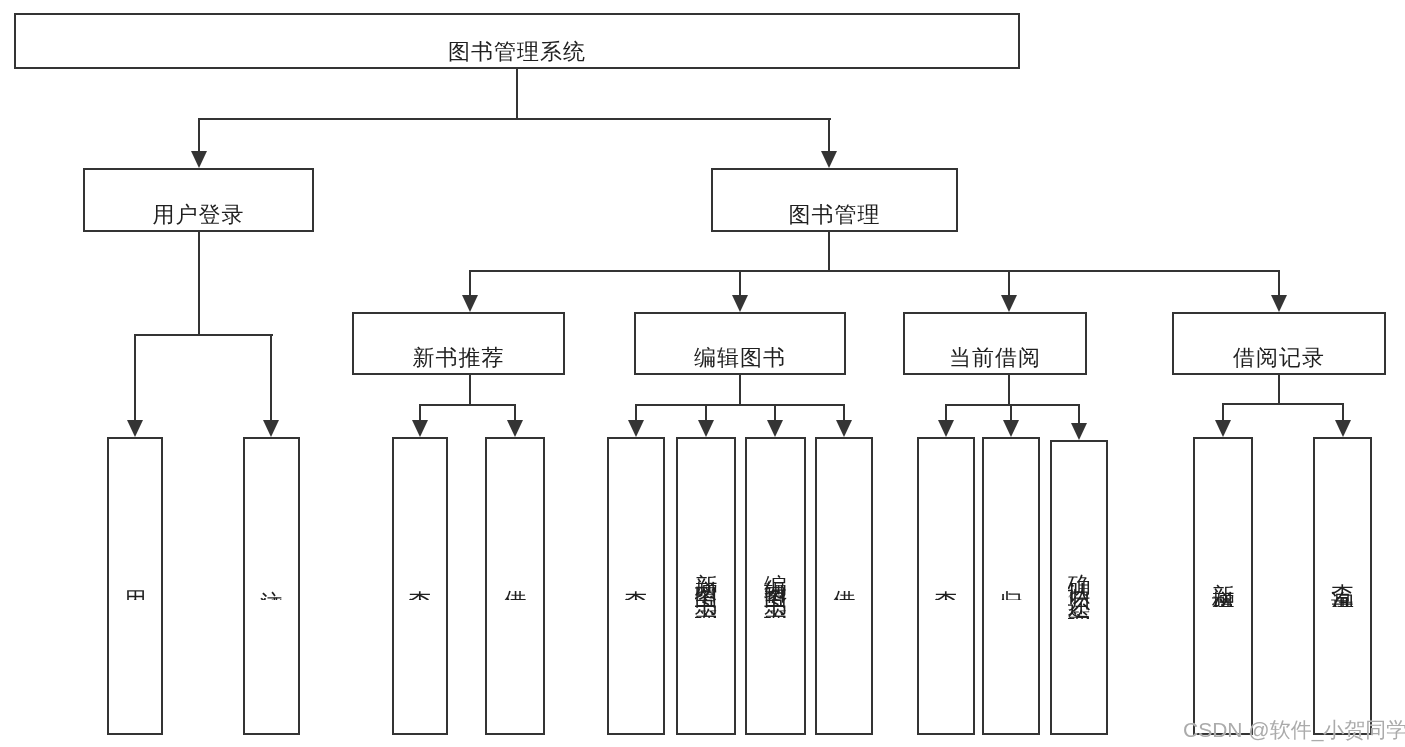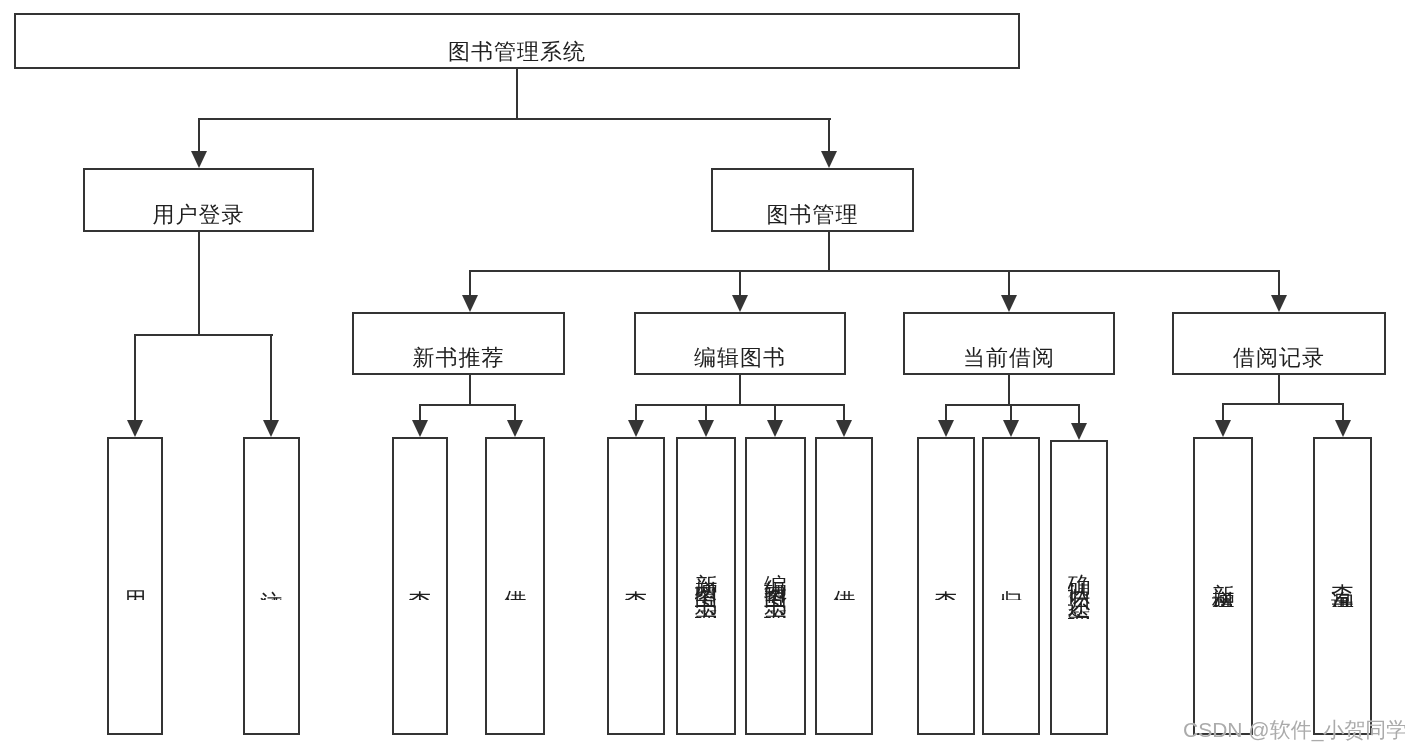--- a/index.html
+++ b/index.html
@@ -55,31 +55,31 @@
 
 <div id="stage">
 
   <div class="node h" style="left:14px; top:13px; width:1006px; height:56px;">
     <span>图书管理系统</span>
   </div>
 
   <div class="node h" style="left:83px; top:168px; width:231px; height:64px;">
     <span>用户登录</span>
   </div>
-  <div class="node h" style="left:711px; top:168px; width:203px; height:64px;">
+  <div class="node h" style="left:711px; top:168px; width:247px; height:64px;">
     <span>图书管理</span>
   </div>
 
   <div class="node h" style="left:352px; top:312px; width:213px; height:63px;">
     <span>新书推荐</span>
   </div>
   <div class="node h" style="left:634px; top:312px; width:212px; height:63px;">
     <span>编辑图书</span>
   </div>
-  <div class="node h" style="left:903px; top:312px; width:212px; height:63px;">
+  <div class="node h" style="left:903px; top:312px; width:184px; height:63px;">
     <span>当前借阅</span>
   </div>
   <div class="node h" style="left:1172px; top:312px; width:214px; height:63px;">
     <span>借阅记录</span>
   </div>
 
   <div class="node v" style="left:107px; top:437px; width:56px; height:298px;">
     <span class="vtext">用户登录</span>
   </div>
   <div class="node v" style="left:243px; top:437px; width:57px; height:298px;">

